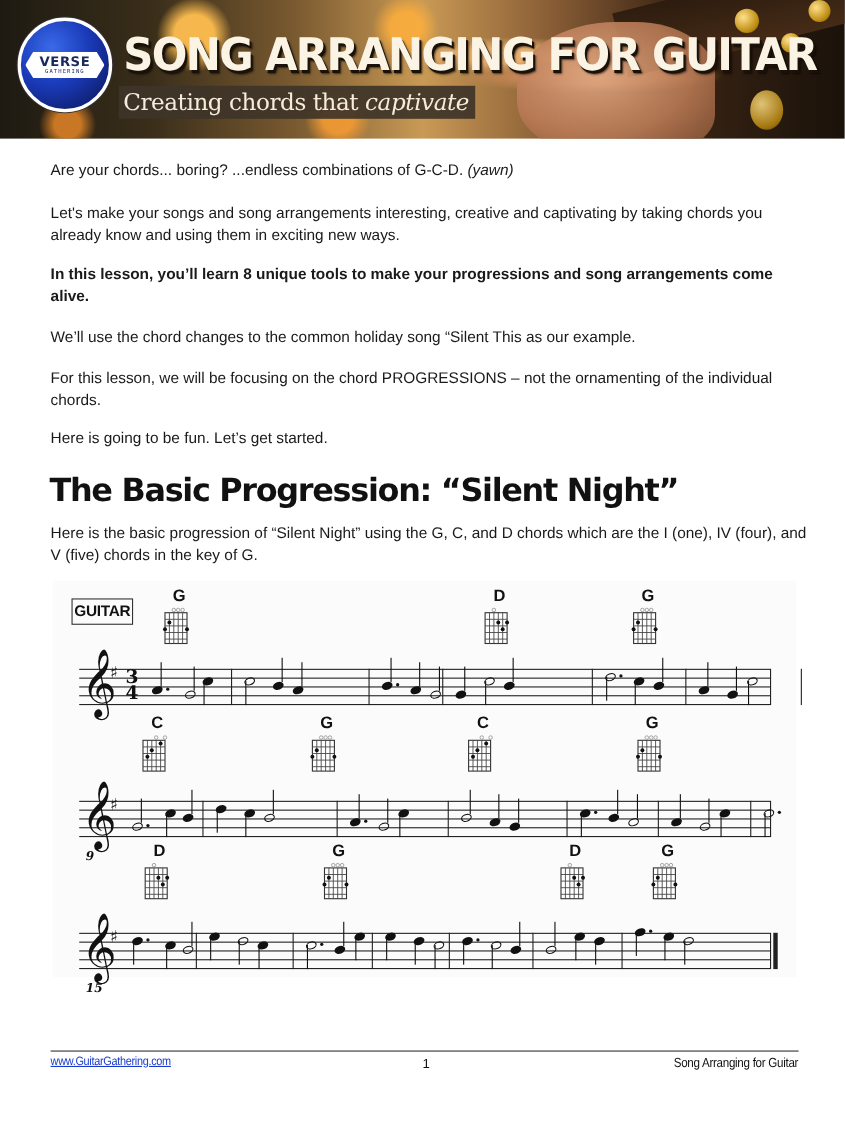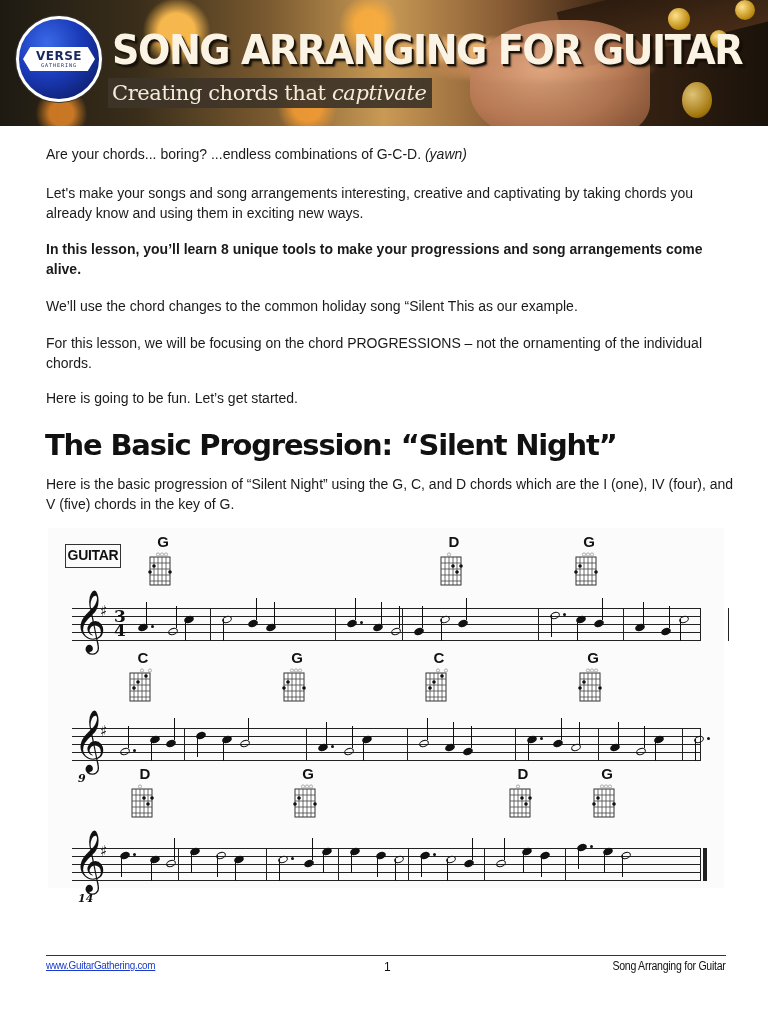--- a/index.html
+++ b/index.html
@@ -455,21 +455,21 @@
     </div>
     <div class="staff" style="top: 320px; width: 628px;">
       <div class="line" style="top: 0px;"></div>
       <div class="line" style="top: 8px;"></div>
       <div class="line" style="top: 16px;"></div>
       <div class="line" style="top: 24px;"></div>
       <div class="line" style="top: 32px;"></div>
     </div>
     <div class="clef" style="left: 26px; top: 306px;">𝄞</div>
     <div class="sharp" style="left: 52px; top: 314px;">♯</div>
-    <div class="measno" style="left: 30px; top: 364px;">14</div>
+    <div class="measno" style="left: 30px; top: 364px;">15</div>
     <div class="bar" style="left: 130px; top: 320px;"></div>
     <div class="bar" style="left: 218px; top: 320px;"></div>
     <div class="bar" style="left: 290px; top: 320px;"></div>
     <div class="bar" style="left: 360px; top: 320px;"></div>
     <div class="bar" style="left: 436px; top: 320px;"></div>
     <div class="bar" style="left: 517px; top: 320px;"></div>
     <div class="bar" style="left: 652px; top: 320px;"></div>
     <div class="bar" style="left: 655px; top: 320px; width: 3.5px;"></div>
     <div class="note filled" style="left: 72px; top: 324px;"></div>
     <div class="stem" style="left: 73px; top: 327px; height: 22px;"></div>

